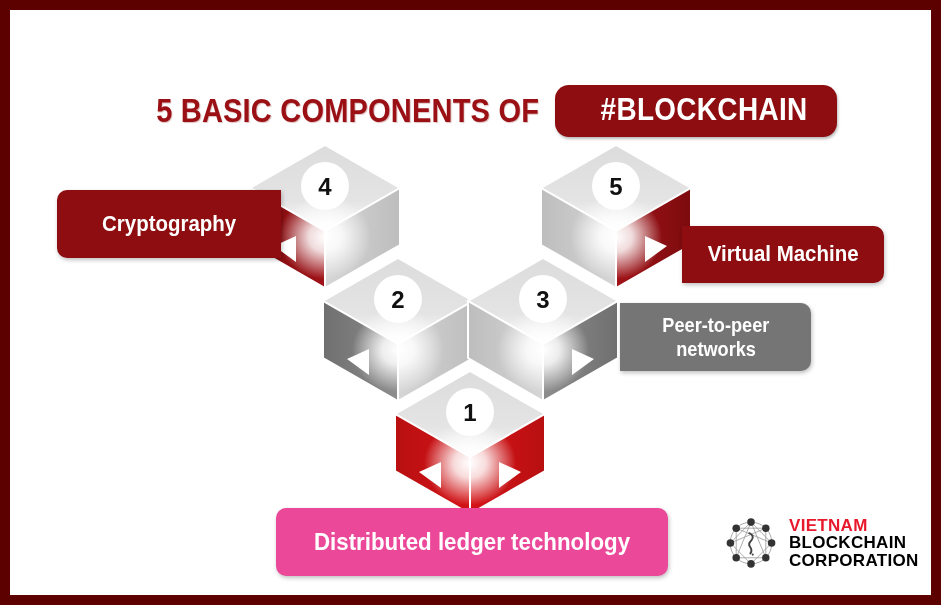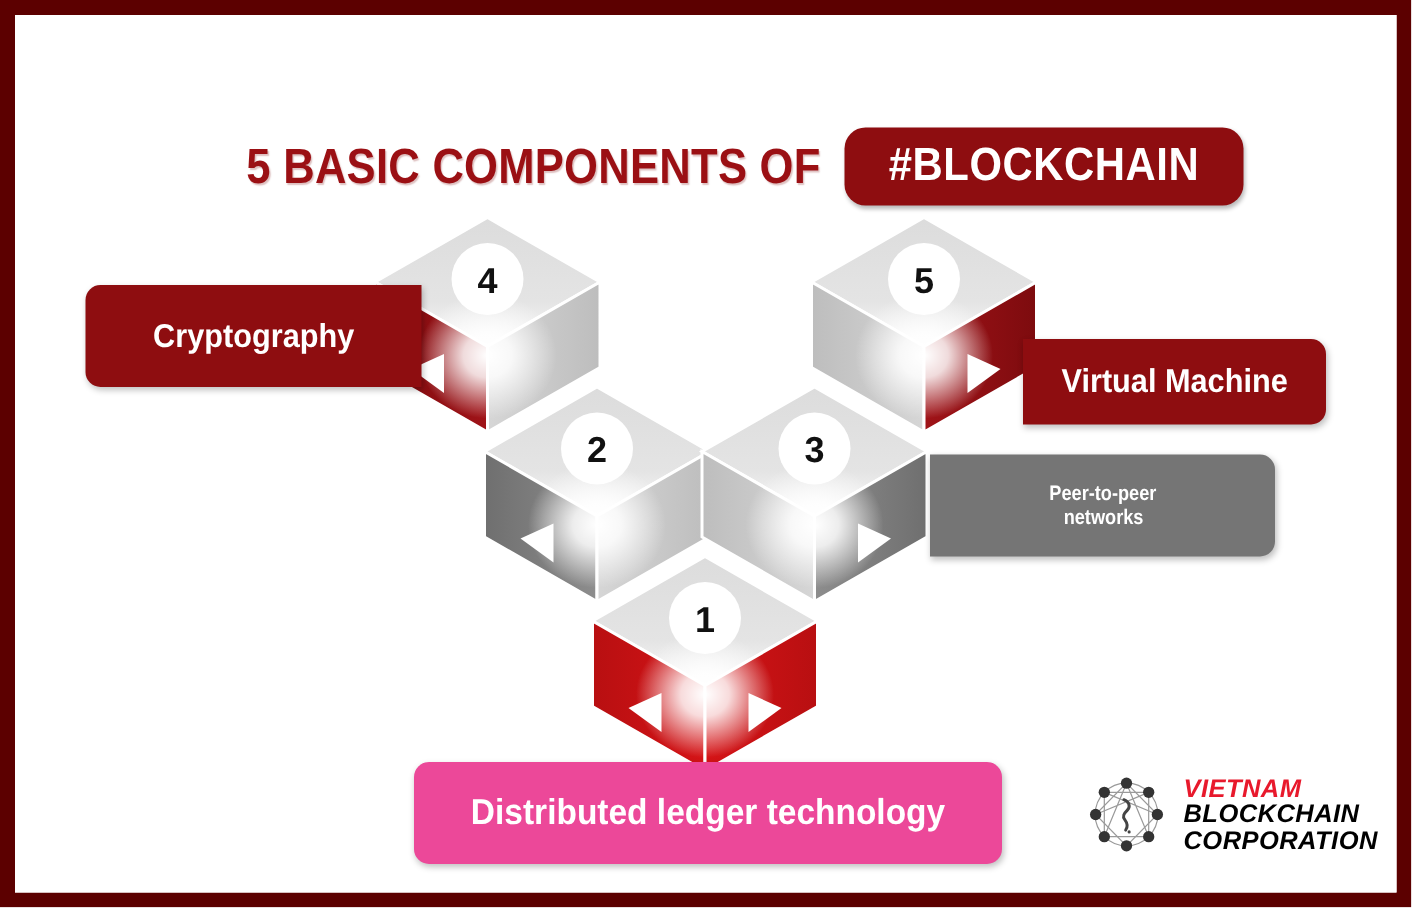--- a/index.html
+++ b/index.html
@@ -57,21 +57,21 @@
     color: #9b1014;
     text-transform: uppercase;
     transform: scaleX(0.88);
     transform-origin: right center;
     text-shadow: 1px 1px 1px rgba(120,0,0,0.25);
     white-space: nowrap;
   }
   .title-badge {
     background: #8e0d10;
     border-radius: 14px;
-    padding: 7px 18px 9px 18px;
+    padding: 7px 18px 9px 34px;
     box-shadow: 1px 2px 3px rgba(0,0,0,0.28);
   }
   .title-badge span {
     font-family: "Liberation Sans Narrow", "Liberation Sans", sans-serif;
     font-size: 31px;
     font-weight: bold;
     color: #ffffff;
     text-transform: uppercase;
     letter-spacing: 0.4px;
     transform: scaleX(0.9);
@@ -120,23 +120,23 @@
     border-radius: 0 10px 10px 0;
     font-size: 22px;
     margin-top: 36px;
   }
   #pill-consensus {
     left: 127px; top: 303px; width: 196px; height: 68px;
     border-radius: 10px 0 0 10px;
     font-size: 21px;
   }
   #pill-p2p {
-    left: 620px; top: 303px; width: 230px; height: 68px;
+    left: 620px; top: 303px; width: 191px; height: 68px;
     border-radius: 0 10px 10px 0;
-    font-size: 14px;
+    font-size: 21px;
     text-decoration: underline;
   }
   #pill-dlt {
     left: 276px; top: 508px; width: 392px; height: 68px;
     border-radius: 10px;
     font-size: 24px;
   }
 
   
   .logo {
@@ -150,21 +150,20 @@
   .logo-text {
     display: flex;
     flex-direction: column;
     line-height: 1.02;
   }
   .logo-text div {
     font-family: "Liberation Sans Narrow", "Liberation Sans", sans-serif;
     font-size: 17px;
     font-weight: bold;
     letter-spacing: 0.3px;
-    font-style: italic;
   }
   .logo-l1 { color: #e8192c; }
   .logo-l2, .logo-l3 { color: #000000; }
 </style>
 </head>
 <body>
 
 <div id="canvas">
 
   <div class="stage">

